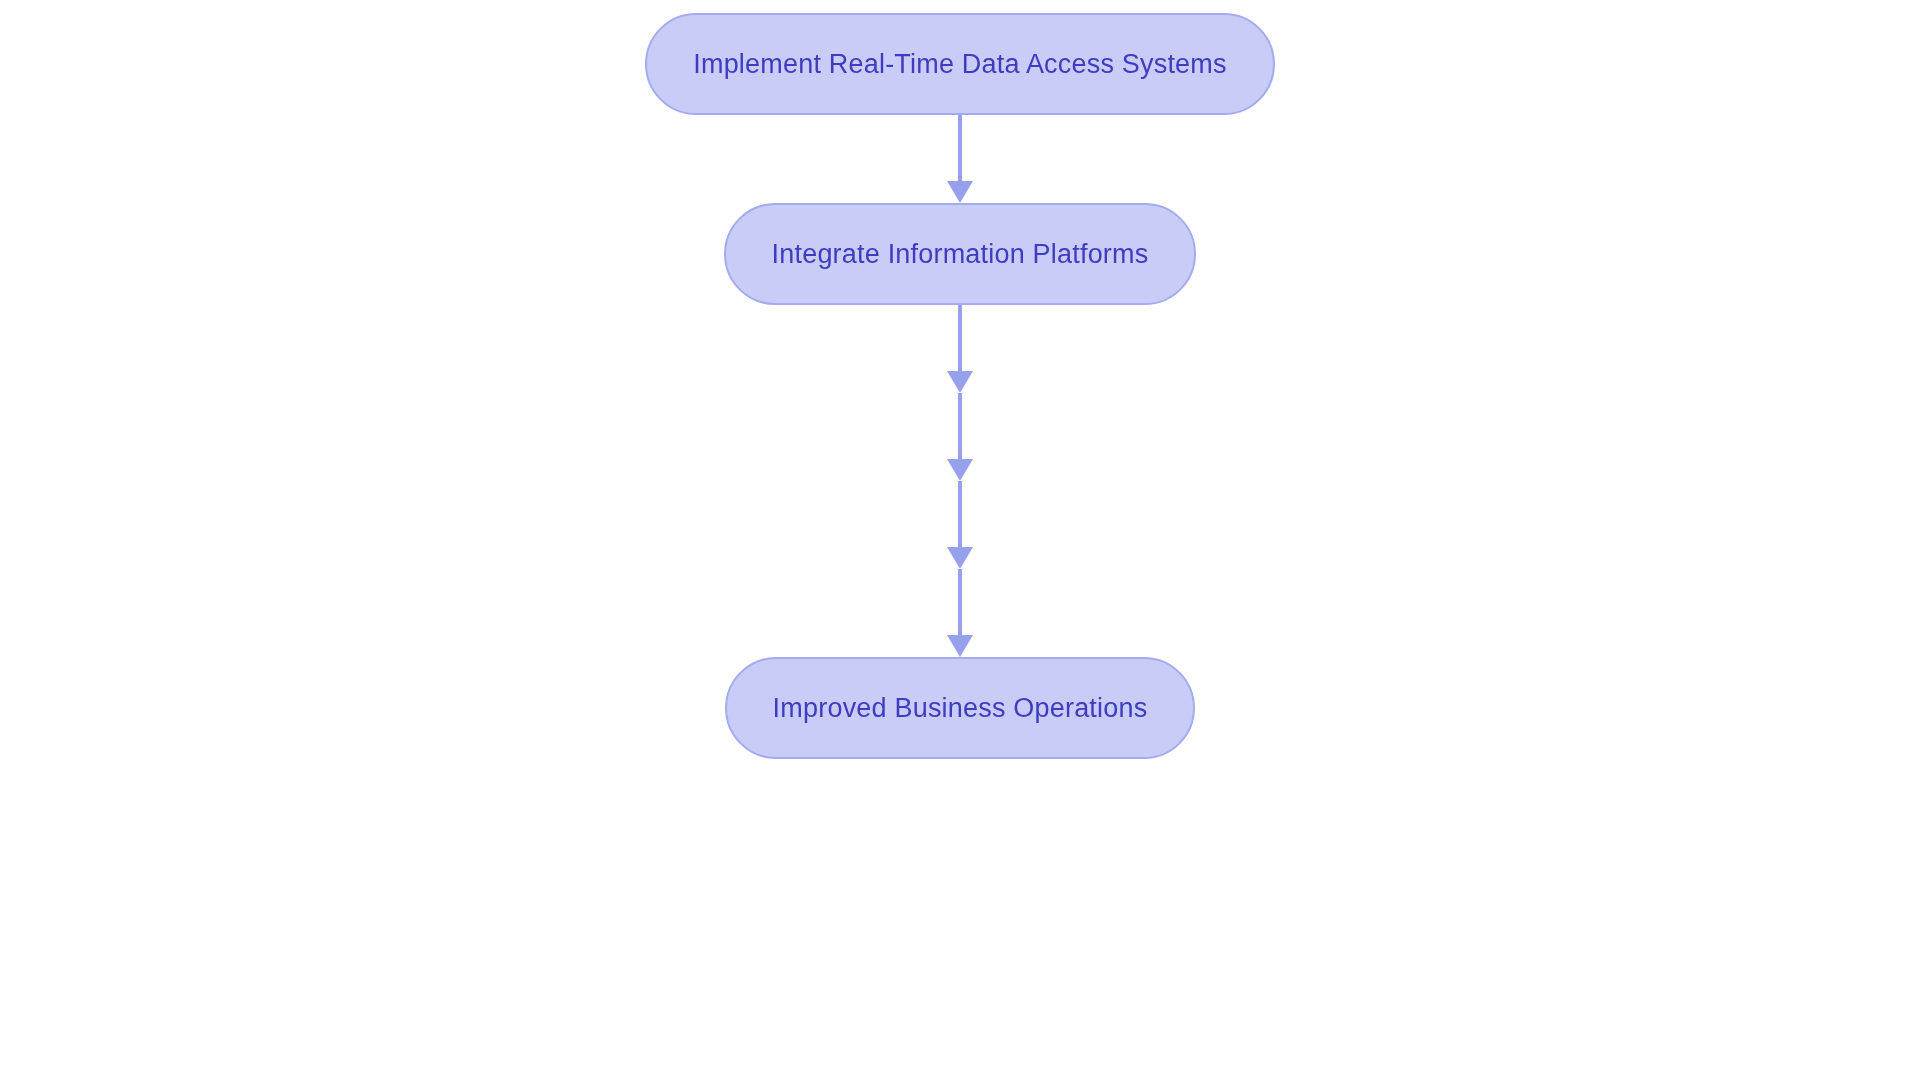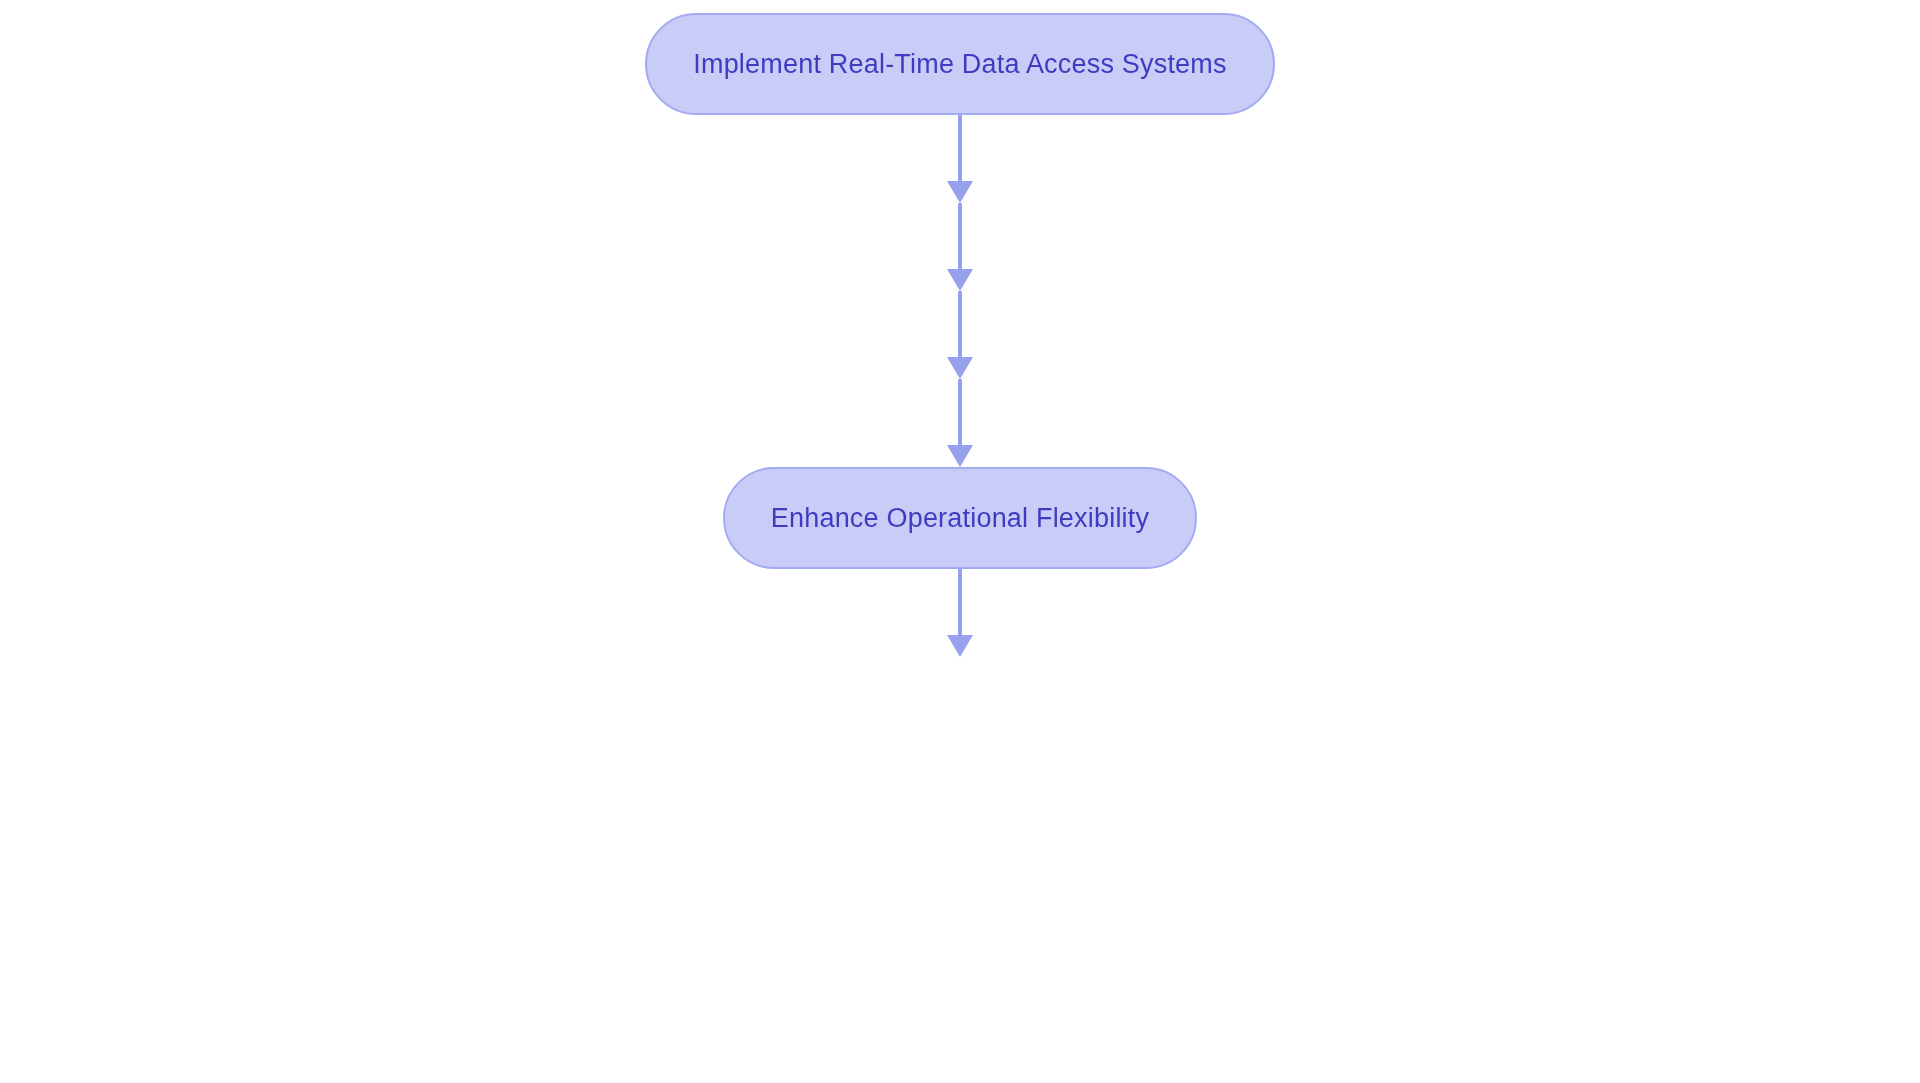--- a/index.html
+++ b/index.html
@@ -77,33 +77,36 @@
 
 <div id="canvas">
   <div id="flow">
       <div class="node">
         <span class="node-label">Implement Real-Time Data Access Systems</span>
       </div>
       <div class="connector">
         <div class="line"></div>
         <div class="head"></div>
       </div>
+      <div class="node">
+        <span class="node-label">Integrate Information Platforms</span>
+      </div>
+      <div class="connector">
+        <div class="line"></div>
+        <div class="head"></div>
+      </div>
       <div class="connector">
         <div class="line"></div>
         <div class="head"></div>
       </div>
       <div class="connector">
         <div class="line"></div>
         <div class="head"></div>
       </div>
       <div class="connector">
         <div class="line"></div>
         <div class="head"></div>
       </div>
       <div class="node">
-        <span class="node-label">Enhance Operational Flexibility</span>
-      </div>
-      <div class="connector">
-        <div class="line"></div>
-        <div class="head"></div>
+        <span class="node-label">Improved Business Operations</span>
       </div>
     </div>
 </div>
 
 </body></html>

